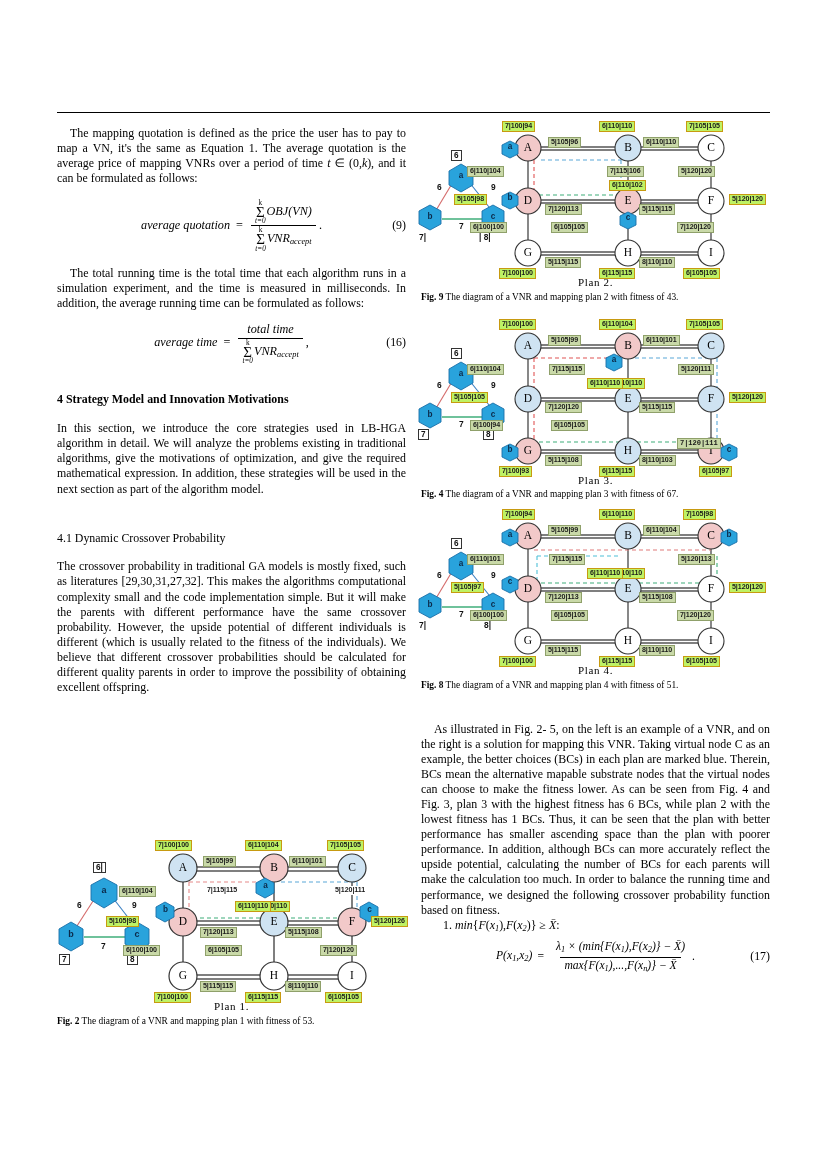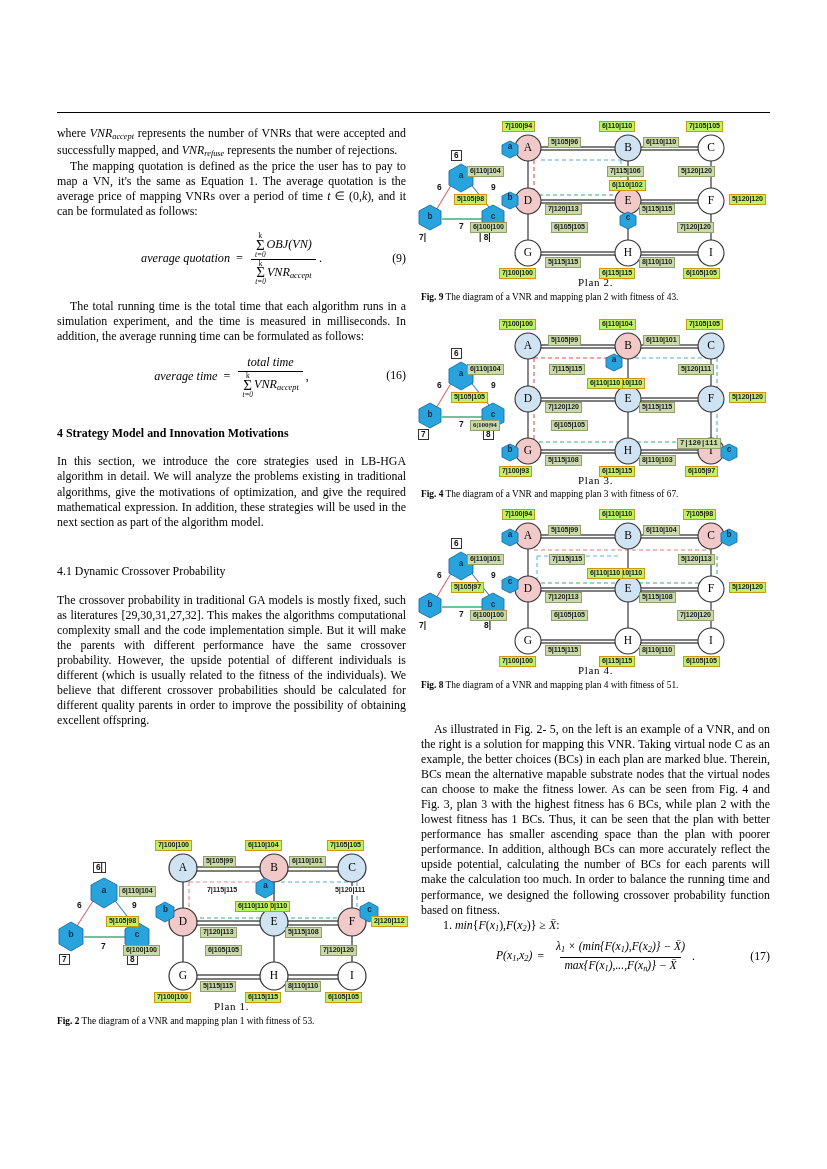--- a/index.html
+++ b/index.html
@@ -67,21 +67,20 @@
 </style>
 </head>
 <body>
 
 <div class="page">
 
   <div class="rule"></div>
 
   <div class="col colL" style="top:126px;">
 
-    <p class="noind">where <i>VNR<span class="sub-s">accept</span></i> represents the number of VNRs that were accepted and successfully mapped, and <i>VNR<span class="sub-s">refuse</span></i> represents the number of rejections.</p>
 
     <p class="para">The mapping quotation is defined as the price the user has to pay to map a VN, it's the same as Equation 1. The average quotation is the average price of mapping VNRs over a period of time <i>t</i> ∈ (0,<i>k</i>), and it can be formulated as follows:</p>
 
     <div class="gap14"></div>
 
     <div class="eq">
       <div class="body">
         <span style="margin-right:6px;">average quotation</span>
         <span style="font-style:normal;margin-right:5px;">=</span>
         <span class="frac">
@@ -357,31 +356,31 @@
     <div class="hexlbl" style="left:300px;top:127px;width:16px;">c</div>
 
     <div class="tag y" style="left:78px;top:1px;">7|100|100</div>
     <div class="tag y" style="left:178px;top:1px;">6|110|104</div>
     <div class="tag y" style="left:265px;top:1px;">7|105|105</div>
     <div class="tag y" style="left:30px;top:74px;">5|105|105</div>
     <div class="tag y" style="left:188px;top:60px;">6|110|110</div>
     <div class="tag y" style="left:308px;top:74px;">5|120|120</div>
     <div class="tag y" style="left:78px;top:148px;">7|100|93</div>
     <div class="tag y" style="left:178px;top:148px;">6|115|115</div>
-    <div class="tag y" style="left:264px;top:148px;">6|105|97</div>
+    <div class="tag y" style="left:278px;top:148px;">6|105|97</div>
 
     <div class="tag g" style="left:127px;top:17px;">5|105|99</div>
     <div class="tag g" style="left:222px;top:17px;">6|110|101</div>
     <div class="tag g" style="left:46px;top:46px;">6|110|104</div>
     <div class="tag g" style="left:128px;top:46px;">7|115|115</div>
     <div class="tag g" style="left:257px;top:46px;">5|120|111</div>
     <div class="tag y" style="left:166px;top:60px;">6|110|110</div>
     <div class="tag g" style="left:124px;top:84px;">7|120|120</div>
     <div class="tag g" style="left:218px;top:84px;">5|115|115</div>
-    <div class="tag g" style="left:49px;top:102px;font-family:Liberation Serif, serif;">6|100|94</div>
+    <div class="tag g" style="left:49px;top:102px;">6|100|94</div>
     <div class="tag g" style="left:130px;top:102px;">6|105|105</div>
     <div class="tag g" style="left:256px;top:120px;font-family:Liberation Mono, monospace;">7|120|111</div>
     <div class="tag g" style="left:124px;top:137px;">5|115|108</div>
     <div class="tag g" style="left:218px;top:137px;">8|110|103</div>
   </div>
   <div class="planlabel" style="left:421px;top:474px;width:349px;">Plan 3.</div>
   <div class="figcap" style="left:421px;top:489px;">
     <b>Fig. 4</b>
     <span>The diagram of a VNR and mapping plan 3 with fitness of 67.</span>
   </div>
@@ -572,21 +571,21 @@
 
     <div class="hexlbl" style="left:200px;top:41px;width:17px;">a</div>
     <div class="hexlbl" style="left:100px;top:65px;width:17px;">b</div>
     <div class="hexlbl" style="left:304px;top:65px;width:17px;">c</div>
 
     <div class="tag y" style="left:98px;top:0px;">7|100|100</div>
     <div class="tag y" style="left:188px;top:0px;">6|110|104</div>
     <div class="tag y" style="left:270px;top:0px;">7|105|105</div>
     <div class="tag y" style="left:49px;top:76px;">5|105|98</div>
     <div class="tag y" style="left:197px;top:61px;">6|110|110</div>
-    <div class="tag y" style="left:314px;top:76px;">2|120|112</div>
+    <div class="tag y" style="left:314px;top:76px;">5|120|126</div>
     <div class="tag y" style="left:97px;top:152px;">7|100|100</div>
     <div class="tag y" style="left:188px;top:152px;">6|115|115</div>
     <div class="tag y" style="left:268px;top:152px;">6|105|105</div>
 
     <div class="tag g" style="left:146px;top:16px;">5|105|99</div>
     <div class="tag g" style="left:232px;top:16px;">6|110|101</div>
     <div class="tag g" style="left:62px;top:46px;">6|110|104</div>
     <div class="tag" style="left:148px;top:46px;background:#ffffff;border:none;">7|115|115</div>
     <div class="tag" style="left:276px;top:46px;background:#ffffff;border:none;">5|120|111</div>
     <div class="tag y" style="left:178px;top:61px;">6|110|110</div>

